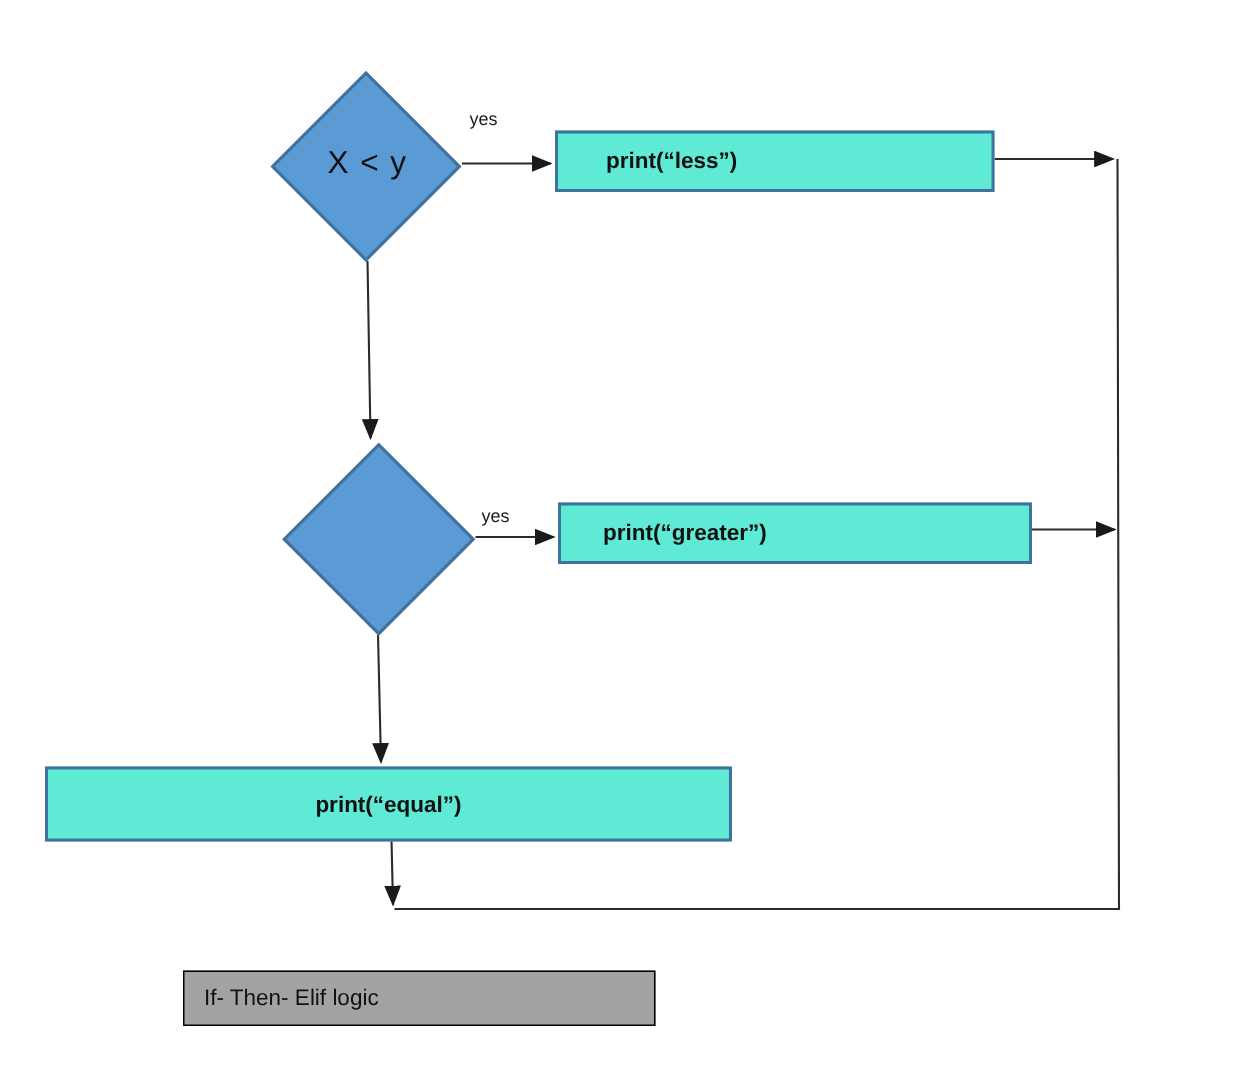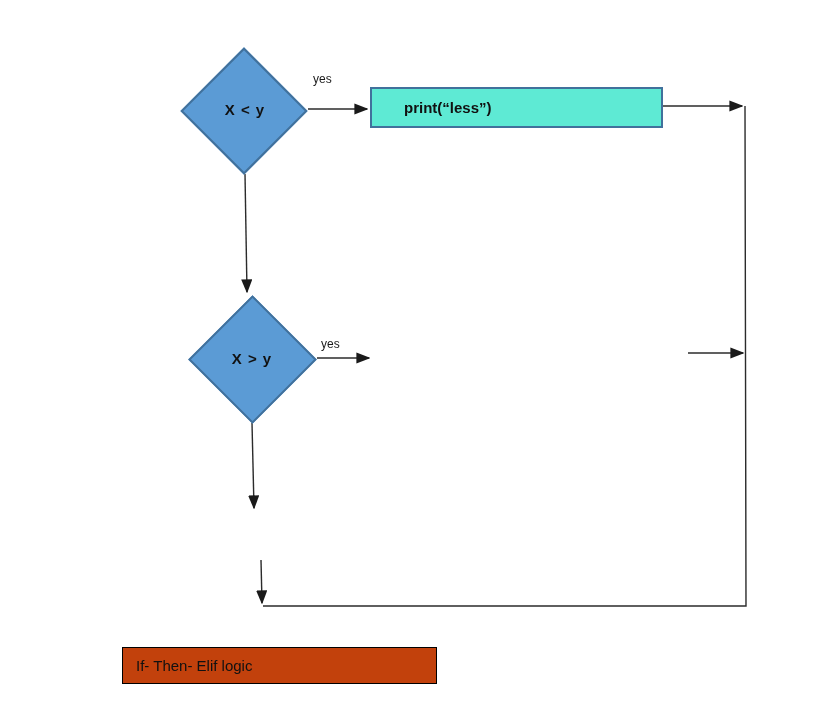--- a/index.html
+++ b/index.html
@@ -26,22 +26,22 @@
     background: #5b9bd5;
     border: 2px solid #41719c;
     transform: rotate(45deg);
     box-sizing: border-box;
   }
   .diamond-label {
     position: absolute;
     display: flex;
     align-items: center;
     justify-content: center;
-    font-weight: bold;
-    font-size: 15px;
+    font-weight: normal;
+    font-size: 21px;
     color: #111111;
     letter-spacing: 1px;
   }
   .process {
     position: absolute;
     background: #5eead4;
     border: 2px solid #41719c;
     box-sizing: border-box;
     display: flex;
     align-items: center;
@@ -52,21 +52,21 @@
   .process.pad-left-1 { padding-left: 32px; }
   .process.pad-left-2 { padding-left: 28px; }
   .process.centered { justify-content: center; }
   .edge-label {
     position: absolute;
     font-size: 12px;
     color: #1a1a1a;
   }
   .caption-box {
     position: absolute;
-    background: #c2410c;
+    background: #a3a3a3;
     border: 1.5px solid #000000;
     box-sizing: border-box;
     display: flex;
     align-items: center;
     padding-left: 13px;
     font-size: 15px;
     color: #111111;
   }
 </style>
 </head>
@@ -95,23 +95,28 @@
   <div class="diamond" style="left:199px; top:66px; width:90px; height:90px;"></div>
   <div class="diamond-label" style="left:182px; top:49px; width:126px; height:120px;">X &lt; y</div>
 
   <div class="edge-label" style="left:313px; top:72px;">yes</div>
 
   <div class="process pad-left-1" style="left:370px; top:87px; width:293px; height:41px;">
     <span>print(“less”)</span>
   </div>
 
   <div class="diamond" style="left:207px; top:314px; width:91px; height:91px;"></div>
-  <div class="diamond-label" style="left:187px; top:295px; width:130px; height:126px;">X &gt; y</div>
 
   <div class="edge-label" style="left:321px; top:337px;">yes</div>
 
+  <div class="process pad-left-2" style="left:372px; top:335px; width:316px; height:41px;">
+    <span>print(“greater”)</span>
+  </div>
 
+  <div class="process centered" style="left:30px; top:511px; width:458px; height:50px;">
+    <span>print(“equal”)</span>
+  </div>
 
   <div class="caption-box" style="left:122px; top:647px; width:315px; height:37px;">
     <span>If- Then- Elif logic</span>
   </div>
 
 </div>
 
 </body></html>

